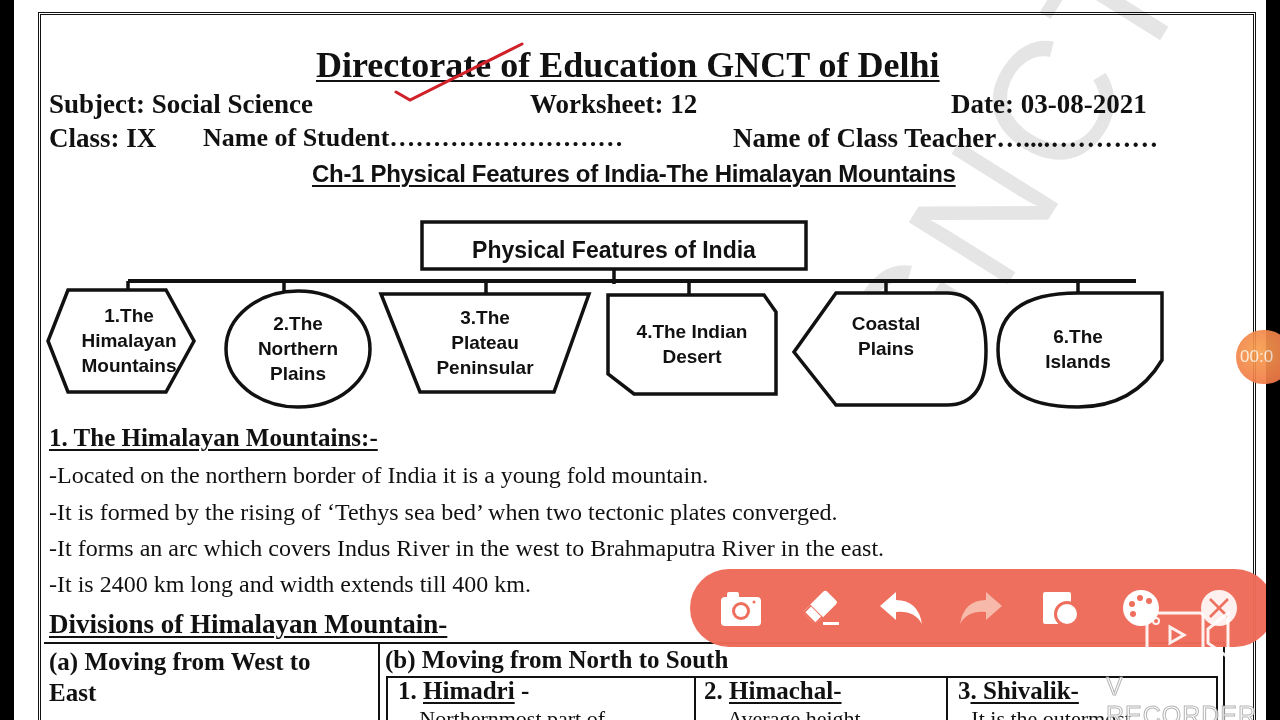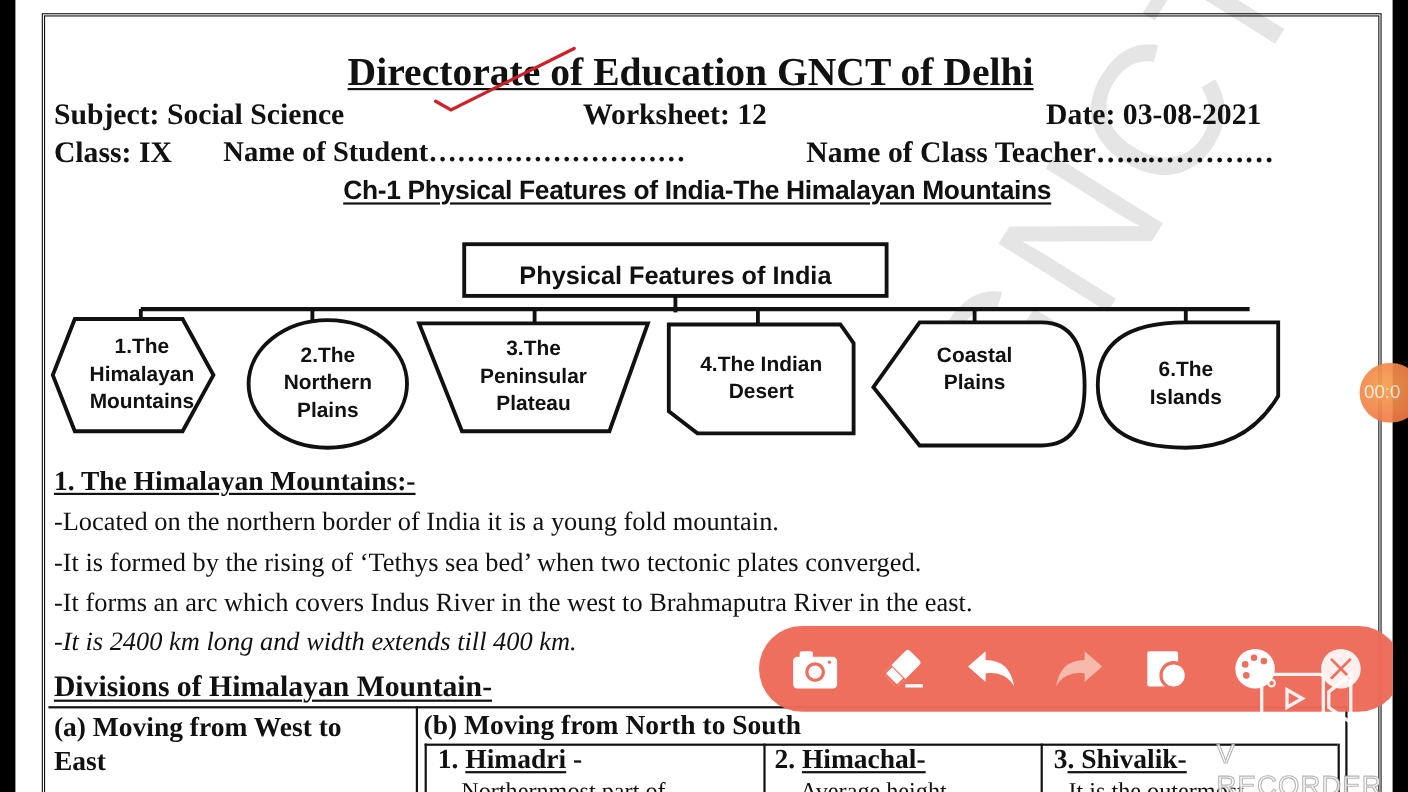--- a/index.html
+++ b/index.html
@@ -33,21 +33,21 @@
 
   svg.diagram { position:absolute; left:0; top:0; }
   .node-label {
     position:absolute; text-align:center; font-family:"Liberation Sans", sans-serif;
     font-weight:bold; font-size:19px; line-height:25px; color:#111;
   }
   #root-label { left:410px; top:226px; width:380px; text-align:center; font-size:23px;margin-top:12px; }
 
   #sec1 { left:35px; top:424px; font-size:25px; }
   .bullet { font-size:24px; left:35px; }
-  #b1 { top:462px; } #b2 { top:499px; } #b3 { top:535px; } #b4 { top:571px;font-style:italic; }
+  #b1 { top:462px; } #b2 { top:499px; } #b3 { top:535px; } #b4 { top:571px; }
   #div-head { left:35px; top:609px; font-size:27px; }
 
   .table-line { position:absolute; background:#111; }
   #colA { left:35px; top:646px; font-size:25px; line-height:31px; white-space:normal; width:300px; }
   #colB { left:371px; top:646px; font-size:25px; }
   #h1 { left:384px; top:677px; font-size:25px; }
   #h2 { left:690px; top:677px; font-size:25px; }
   #h3 { left:944px; top:677px; font-size:25px; }
   .partial { font-size:22px; top:706px; color:#111; }
   #p1 { left:398px; } #p2 { left:706px; } #p3 { left:950px; }
@@ -132,22 +132,22 @@
     <div>Himalayan</div>
     <div>Mountains</div>
   </div>
   <div class="node-label" style="left:209px;top:311px;width:150px;">
     <div>2.The</div>
     <div>Northern</div>
     <div>Plains</div>
   </div>
   <div class="node-label" style="left:396px;top:305px;width:150px;">
     <div>3.The</div>
+    <div>Plateau</div>
     <div>Peninsular</div>
-    <div>Plateau</div>
   </div>
   <div class="node-label" style="left:598px;top:319px;width:160px;">
     <div>4.The Indian</div>
     <div>Desert</div>
   </div>
   <div class="node-label" style="left:797px;top:311px;width:150px;">
     <div>Coastal</div>
     <div>Plains</div>
   </div>
   <div class="node-label" style="left:989px;top:324px;width:150px;">

